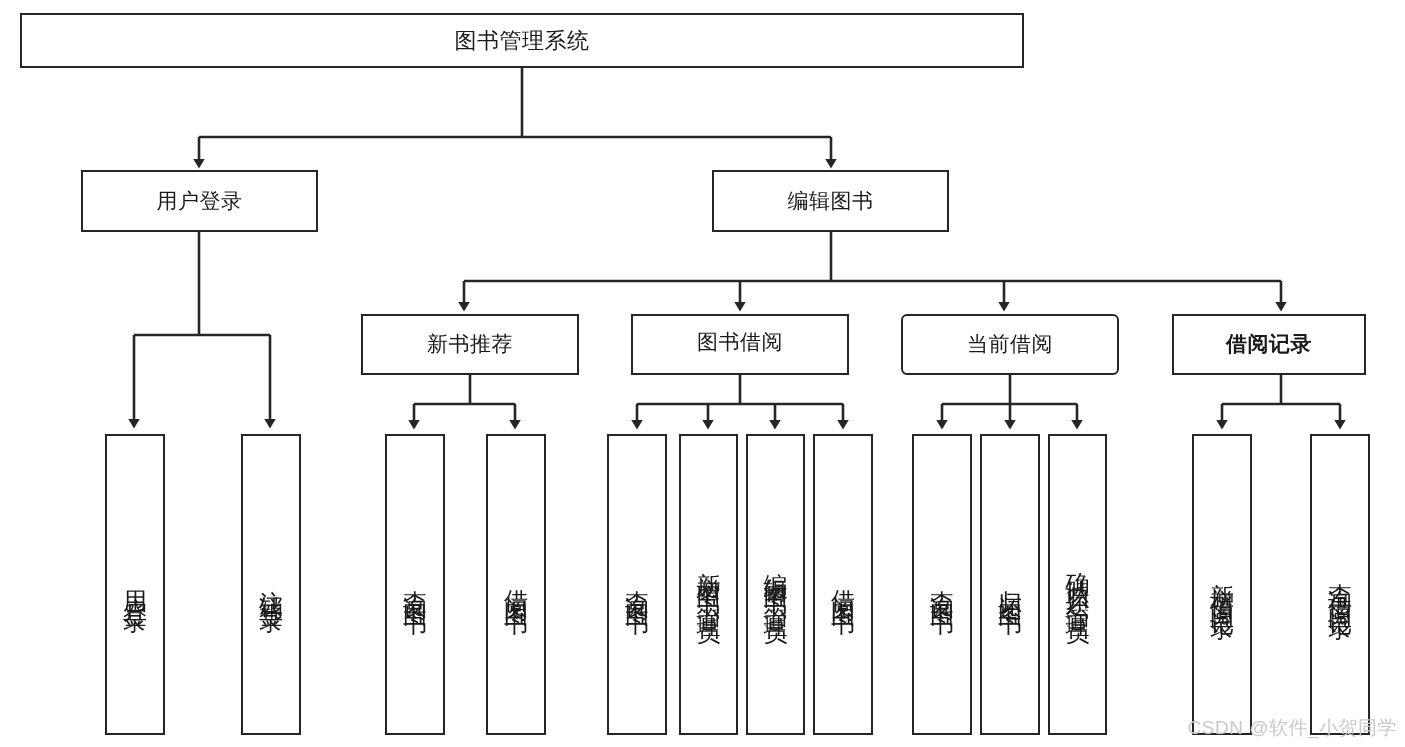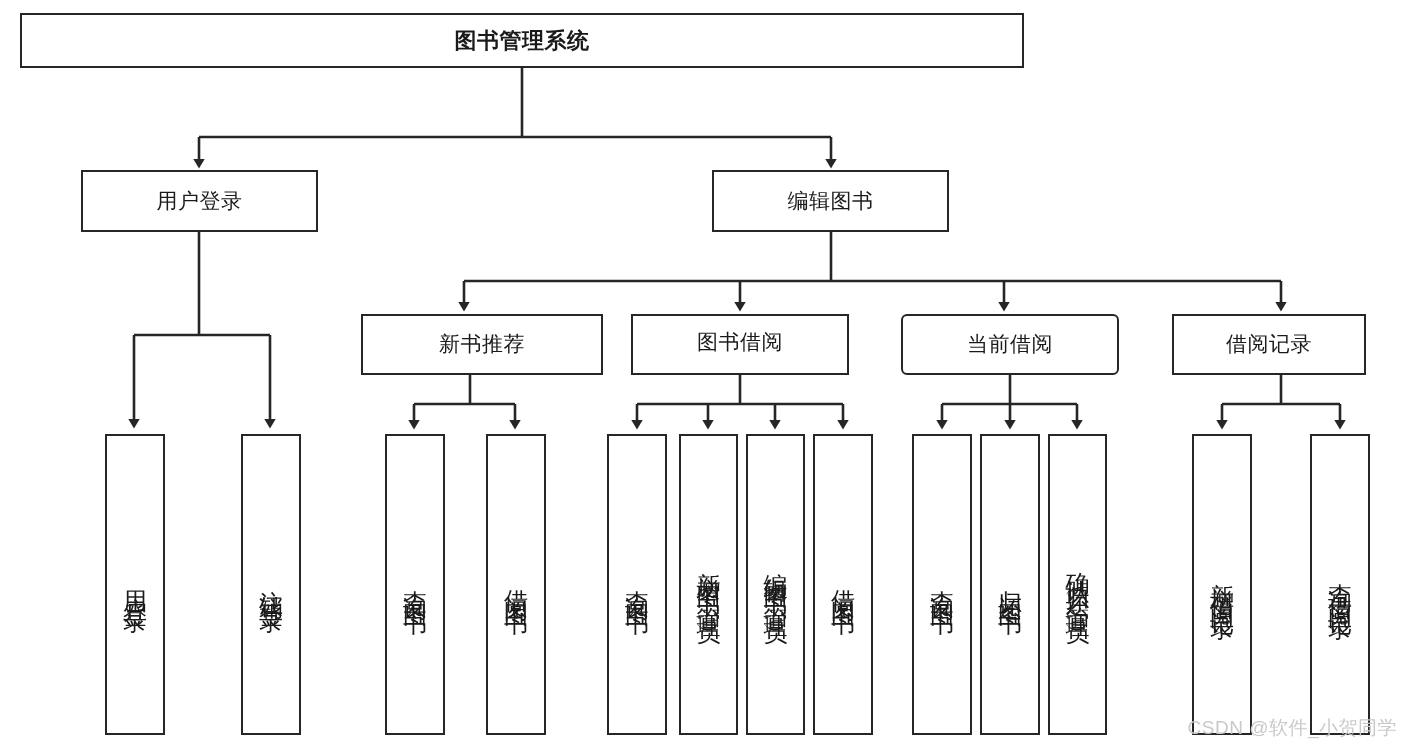--- a/index.html
+++ b/index.html
@@ -42,21 +42,20 @@
     line-height: 1.18;
     white-space: nowrap;
   }
   
   .h-node .lbl {
     font-size: 21px;
     letter-spacing: 0.5px;
   }
   .root .lbl {
     font-size: 22px;
-    font-weight: bold;
   }
   
   .v-node .lbl {
     writing-mode: vertical-rl;
     text-orientation: upright;
     font-size: 24px;
     line-height: 1.0;
     letter-spacing: 7px;
     white-space: nowrap;
   }
@@ -131,30 +130,30 @@
     <span class="lbl">图书管理系统</span>
   </div>
 
   <div class="node h-node" style="left:81px; top:170px; width:237px; height:62px;">
     <span class="lbl">用户登录</span>
   </div>
   <div class="node h-node" style="left:712px; top:170px; width:237px; height:62px;">
     <span class="lbl">编辑图书</span>
   </div>
 
-  <div class="node h-node" style="left:361px; top:314px; width:242px; height:61px;">
+  <div class="node h-node" style="left:361px; top:314px; width:218px; height:61px;">
     <span class="lbl">新书推荐</span>
   </div>
   <div class="node h-node" style="left:631px; top:314px; width:218px; height:61px;font-family:Liberation Mono, monospace;">
     <span class="lbl">图书借阅</span>
   </div>
   <div class="node h-node" style="left:901px; top:314px; width:218px; height:61px;border-radius:6px;">
     <span class="lbl">当前借阅</span>
   </div>
-  <div class="node h-node" style="left:1172px; top:314px; width:194px; height:61px;">
+  <div class="node h-node" style="left:1172px; top:314px; width:194px; height:61px;font-weight:bold;">
     <span class="lbl">借阅记录</span>
   </div>
 
   <div class="node v-node" style="left:105px; top:434px; width:60px; height:301px;">
     <span class="lbl">用户登录</span>
   </div>
   <div class="node v-node" style="left:241px; top:434px; width:60px; height:301px;">
     <span class="lbl">注销登录</span>
   </div>
 

